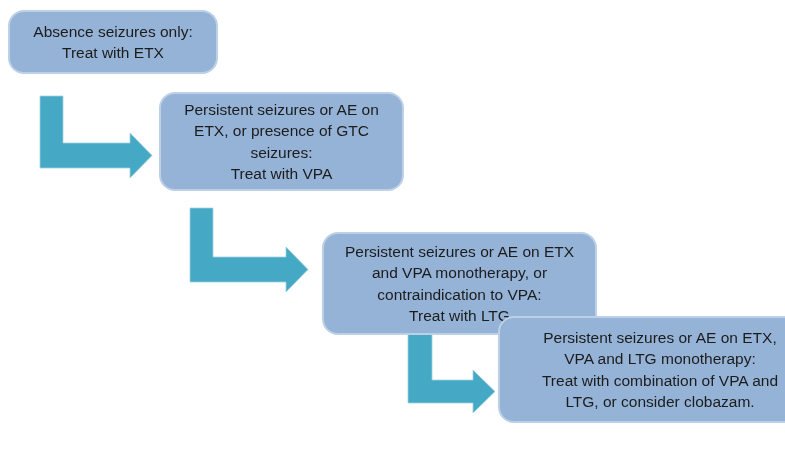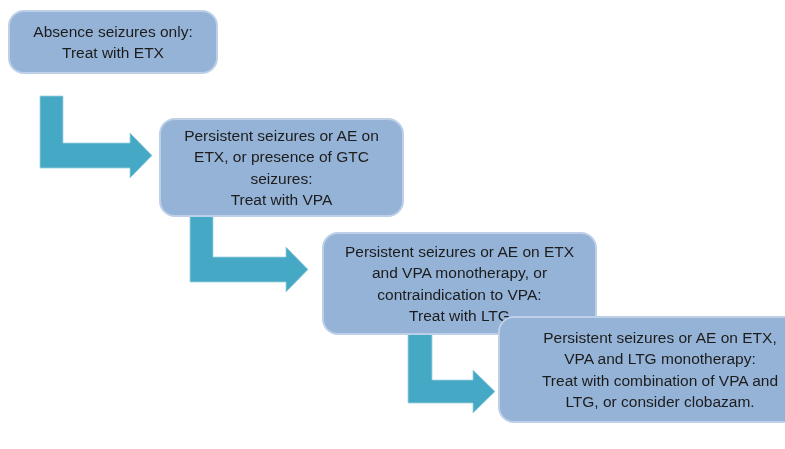--- a/index.html
+++ b/index.html
@@ -35,21 +35,21 @@
     text-align: center;
     color: #1c1c1c;
     font-size: 15.5px;
     line-height: 21.5px;
     padding: 4px 6px;
   }
   .flow-box .box-text {
     white-space: pre-line;
   }
   .box-1 { left:   8px; top:   10px; width: 210px; height:  64px; }
-  .box-2 { left: 159px; top: 118px; width: 245px; height:  99px; }
+  .box-2 { left: 159px; top: 92px; width: 245px; height:  99px; }
   .box-3 { left: 322px; top: 221px; width: 275px; height: 103px; margin-top: 11px; }
   .box-4 { left: 498px; top: 316px; width: 324px; height: 107px; }
   .elbow-arrow {
     fill: #45a9c5;
     stroke: #9fd2e0;
     stroke-width: 0.8;
   }
 </style>
 </head>
 <body>

